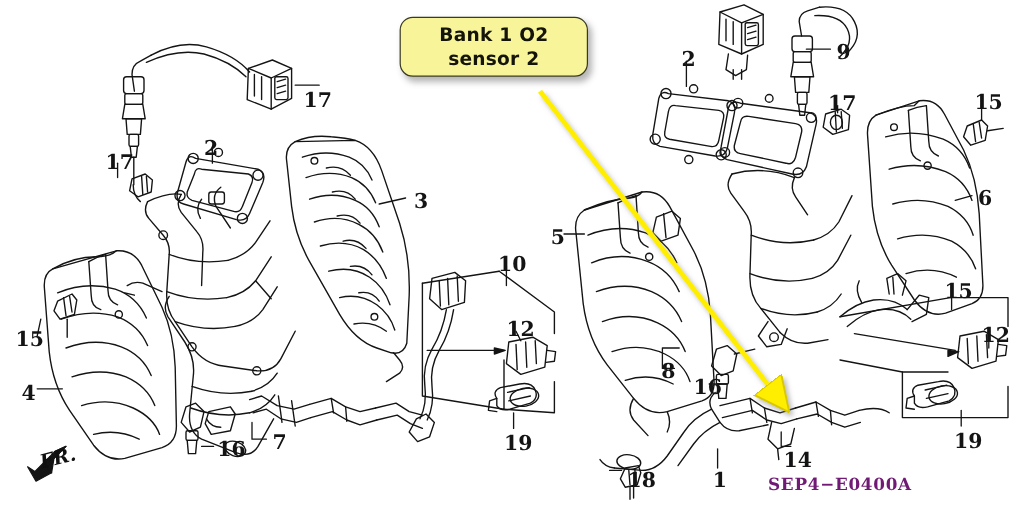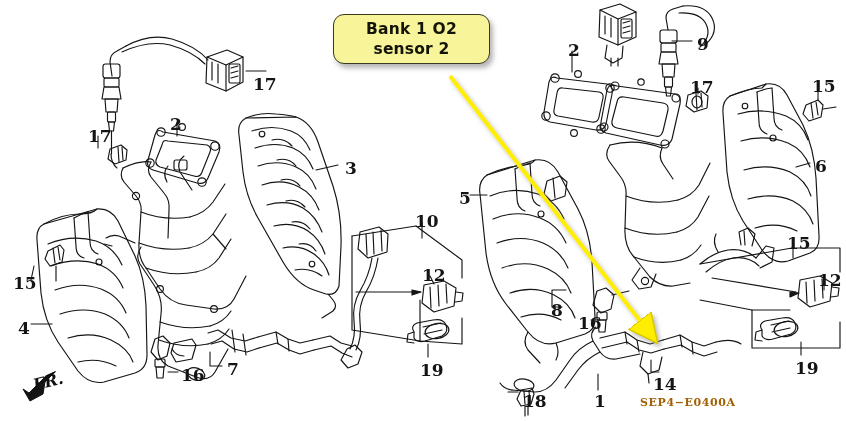--- a/index.html
+++ b/index.html
@@ -68,23 +68,23 @@
     font-size: 16px;
     font-weight: 700;
     font-style: italic;
     transform: rotate(-14deg);
     white-space: nowrap;
   }
   .diagram-code {
     position: absolute;
     left: 640px;
     top: 396px;
-    color: #a16207;
+    color: #701a75;
     font-family: "DejaVu Serif", serif;
-    font-size: 11px;
+    font-size: 14px;
     font-weight: 700;
     letter-spacing: 0.6px;
     white-space: nowrap;
   }
 </style>
 </head>
 <body>
 
 <div id="canvas">
 

